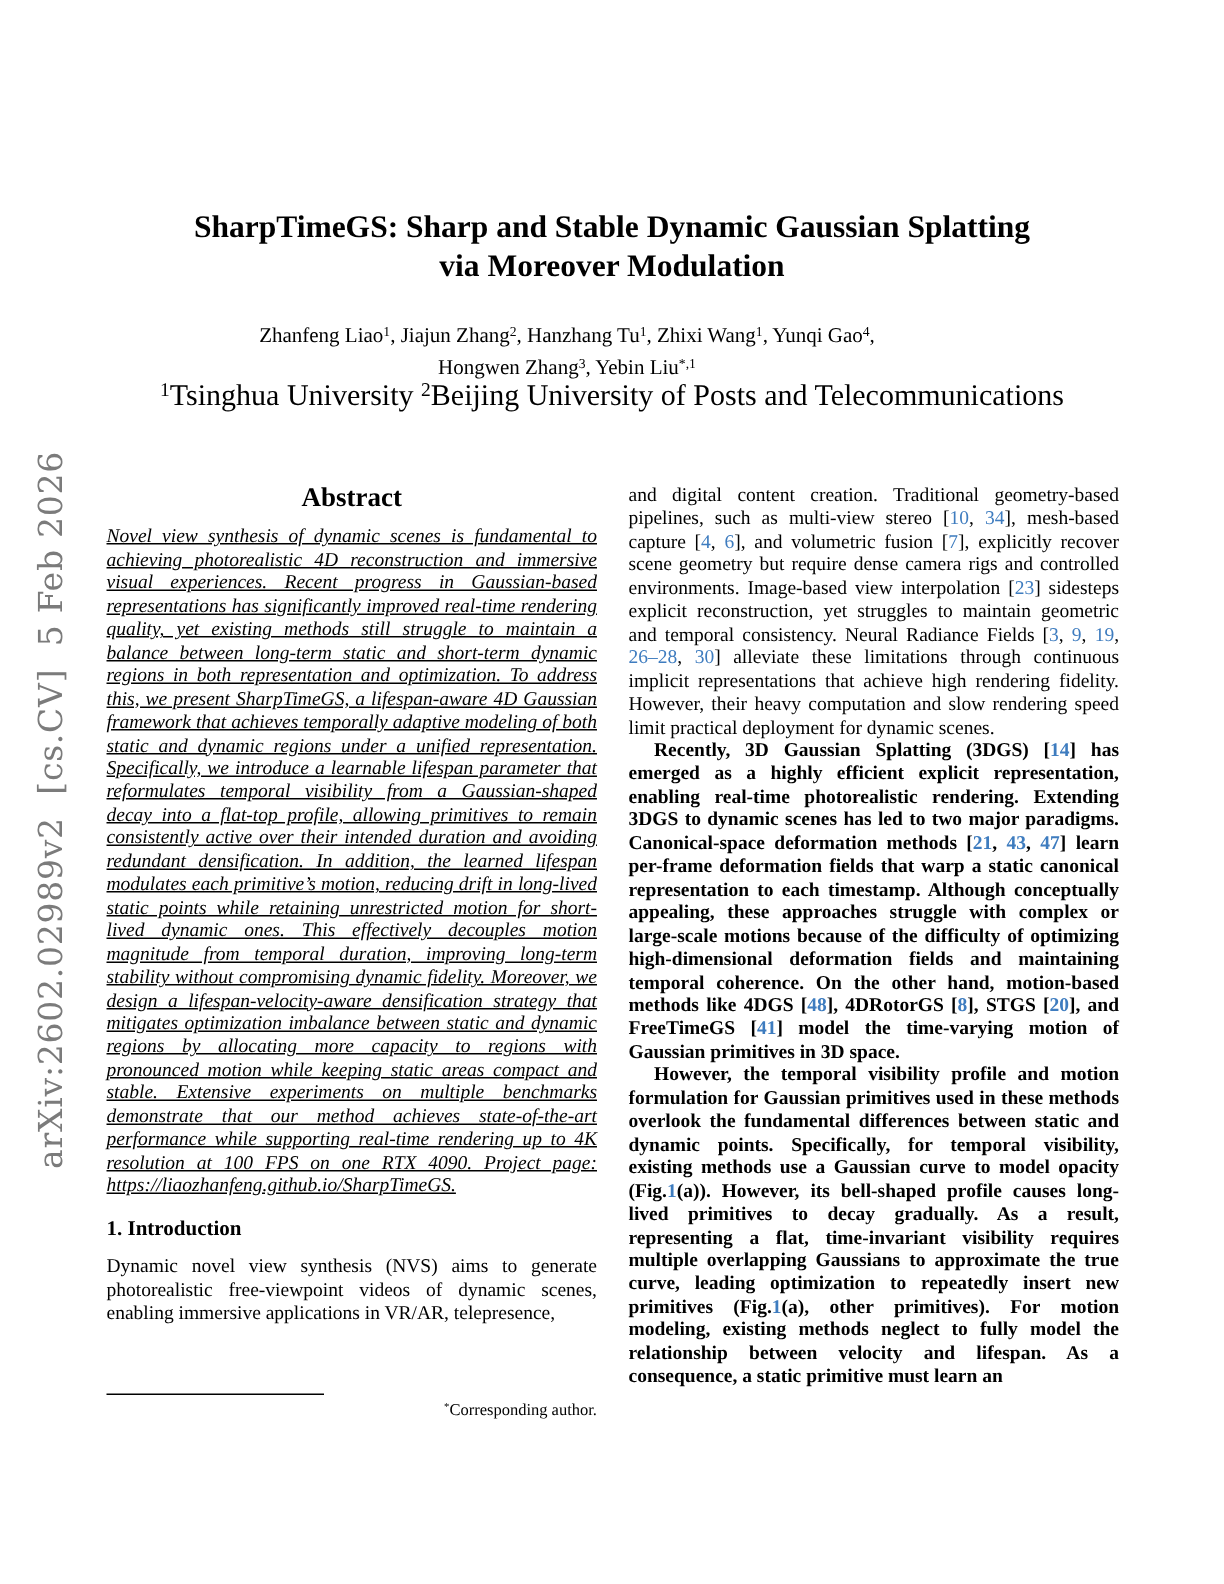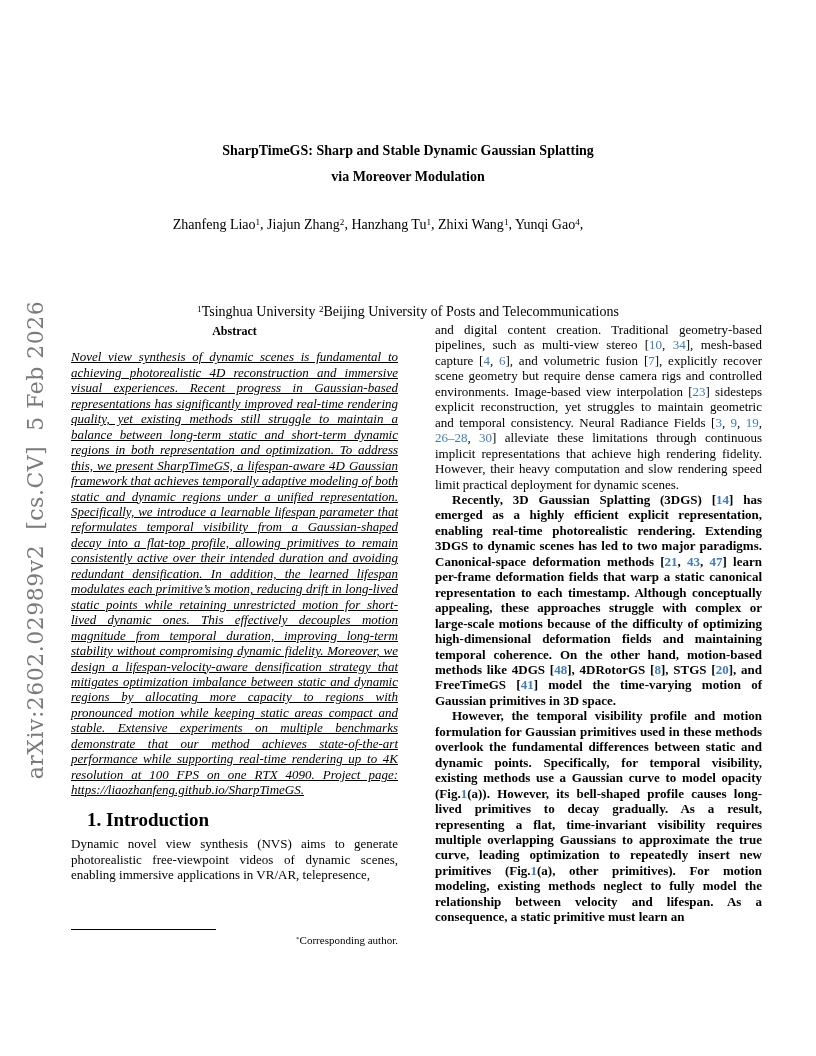--- a/index.html
+++ b/index.html
@@ -22,69 +22,68 @@
     color: #7b7b7b;
     white-space: pre;
     letter-spacing: 0.5px;
   }
   .title {
     position: absolute;
     top: 138px;
     left: 0;
     width: 816px;
     text-align: center;
-    font-size: 14px;
+    font-size: 21px;
     font-weight: bold;
     line-height: 26px;
   }
   .authors {
     position: absolute;
     top: 214px;
     left: 0;
     width: 756px;
     text-align: center;
     font-size: 14px;
     line-height: 21px;
   }
   .affils {
     position: absolute;
     top: 255px;
     left: 0;
     width: 816px;
     text-align: center;
-    font-size: 14px;
+    font-size: 20px;
     line-height: 18.5px;
-    margin-top: 48px;
   }
   .col {
     position: absolute;
     top: 322px;
     width: 327px;
     font-size: 13px;
     line-height: 15.45px;
     text-align: justify;
   }
   .col-left  { left: 71px; }
-  .col-right { left: 419px; margin-left: 16px; }
+  .col-right { left: 419px; }
   .abstract-h {
-    font-size: 12px;
+    font-size: 18px;
     font-weight: bold;
     text-align: center;
     margin: 2px 0 10px 0;
   }
   .abstract-p {
     font-style: italic;
     margin: 0;
     text-decoration: underline;
   }
   .sec-h {
-    font-size: 19px;
+    font-size: 14px;
     font-weight: bold;
     text-align: left;
-    margin: 14px 0 9px 16px;
+    margin: 14px 0 9px 0;
   }
   p.body-p { margin: 0; }
   p.indent { text-indent: 17px; font-weight: bold; }
   .seg-cite { color: #3e7cbf; }
   .seg-sup {
     font-size: 0.65em;
     position: relative;
     top: -0.45em;
     line-height: 0;
   }
@@ -111,20 +110,21 @@
 
   <div class="arxiv-stamp">arXiv:2602.02989v2  [cs.CV]  5 Feb 2026</div>
 
   <div class="title">
     <div>SharpTimeGS: Sharp and Stable Dynamic Gaussian Splatting</div>
     <div>via Moreover Modulation</div>
   </div>
 
   <div class="authors">
     <div>Zhanfeng Liao<span class="seg-sup">1</span>, Jiajun Zhang<span class="seg-sup">2</span>, Hanzhang Tu<span class="seg-sup">1</span>, Zhixi Wang<span class="seg-sup">1</span>, Yunqi Gao<span class="seg-sup">4</span>,</div>
+    <div>Hongwen Zhang<span class="seg-sup">3</span>, Yebin Liu<span class="seg-sup">*,1</span></div>
   </div>
 
   <div class="affils">
     <div><span class="seg-sup">1</span>Tsinghua University <span class="seg-sup">2</span>Beijing University of Posts and Telecommunications</div>
   </div>
 
   <div class="col col-left">
     <div class="abstract-h">Abstract</div>
     <p class="abstract-p body-p">Novel view synthesis of dynamic scenes is fundamental to achieving photorealistic 4D reconstruction and immersive visual experiences. Recent progress in Gaussian-based representations has significantly improved real-time rendering quality, yet existing methods still struggle to maintain a balance between long-term static and short-term dynamic regions in both representation and optimization. To address this, we present SharpTimeGS, a lifespan-aware 4D Gaussian framework that achieves temporally adaptive modeling of both static and dynamic regions under a unified representation. Specifically, we introduce a learnable lifespan parameter that reformulates temporal visibility from a Gaussian-shaped decay into a flat-top profile, allowing primitives to remain consistently active over their intended duration and avoiding redundant densification. In addition, the learned lifespan modulates each primitive’s motion, reducing drift in long-lived static points while retaining unrestricted motion for short-lived dynamic ones. This effectively decouples motion magnitude from temporal duration, improving long-term stability without compromising dynamic fidelity. Moreover, we design a lifespan-velocity-aware densification strategy that mitigates optimization imbalance between static and dynamic regions by allocating more capacity to regions with pronounced motion while keeping static areas compact and stable. Extensive experiments on multiple benchmarks demonstrate that our method achieves state-of-the-art performance while supporting real-time rendering up to 4K resolution at 100 FPS on one RTX 4090. Project page: <span class="seg-url">https://liaozhanfeng.github.io/SharpTimeGS.</span></p>
     <div class="sec-h">1. Introduction</div>

